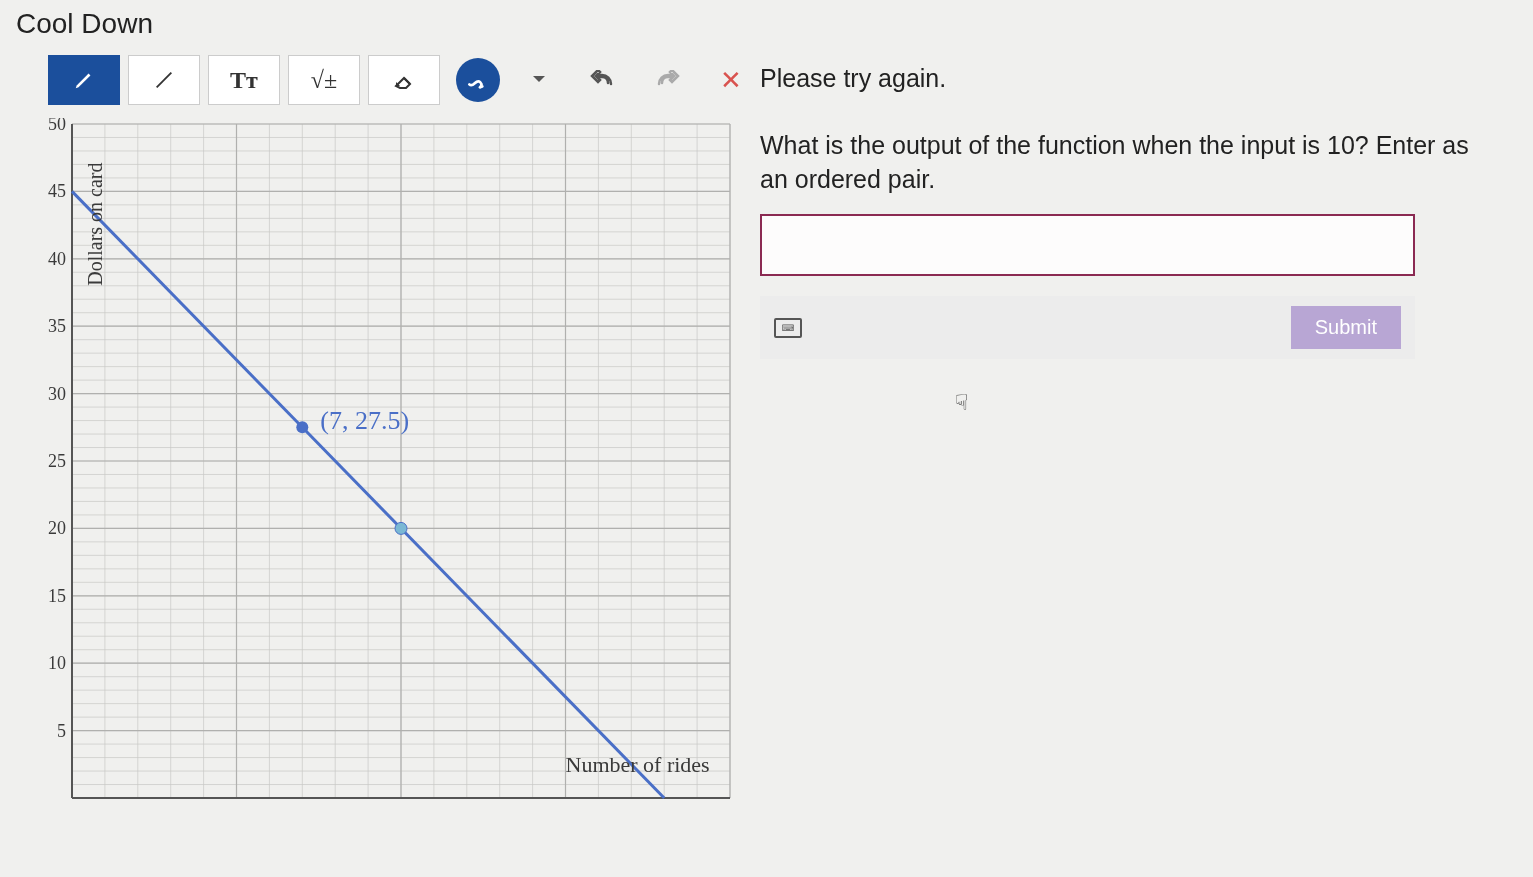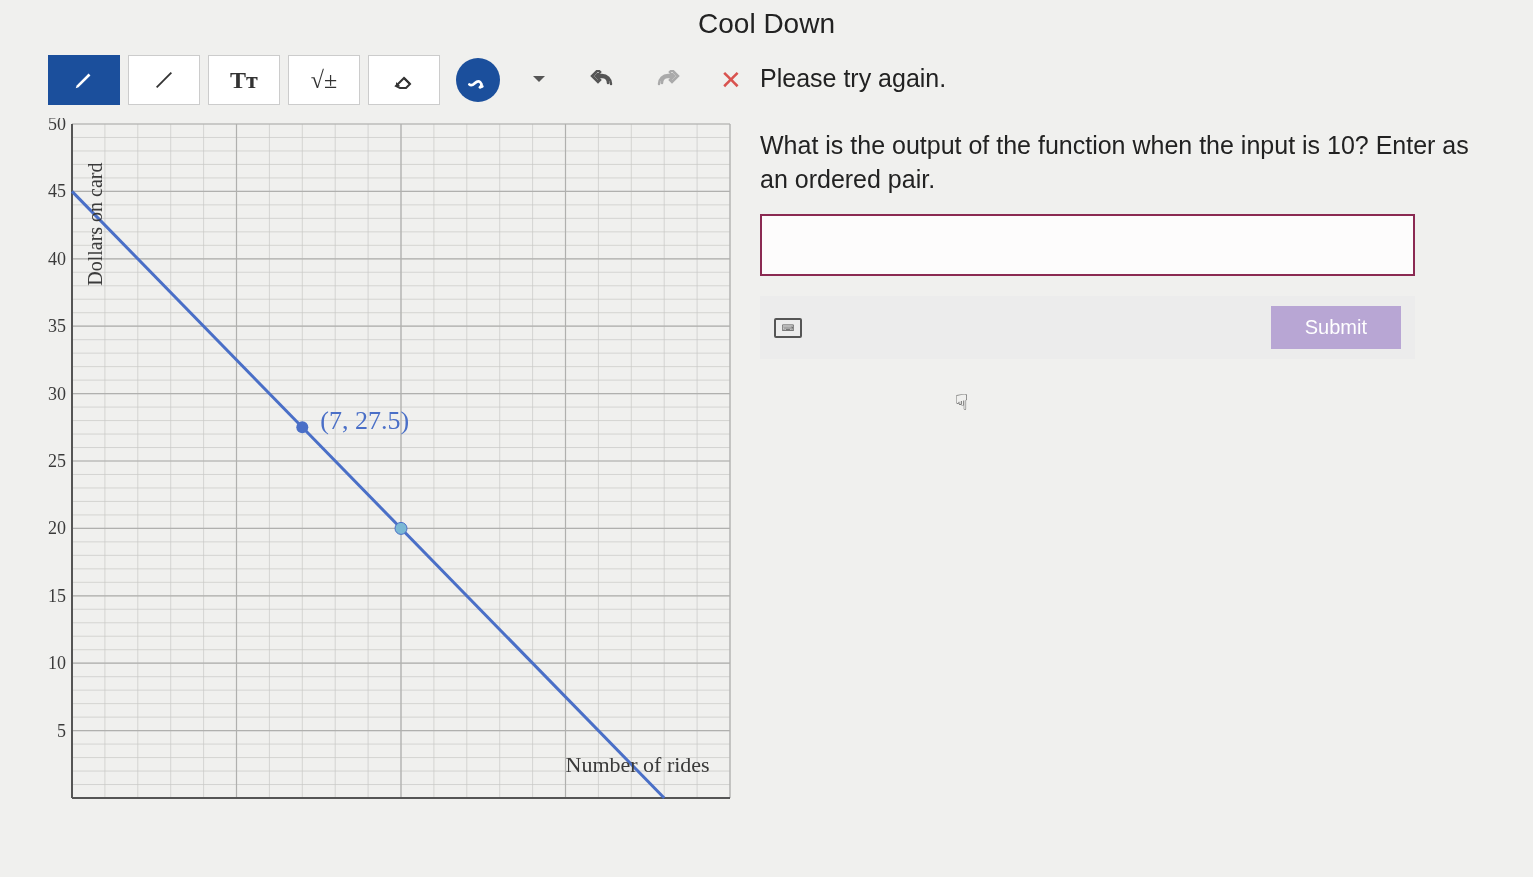--- a/index.html
+++ b/index.html
@@ -9,24 +9,24 @@
     width: 1533px;
     height: 877px;
     overflow: hidden;
     position: relative;
   }
   .header-title {
     position: absolute;
     top: 8px;
     left: 0;
     width: 100%;
-    text-align: center;
     font-size: 28px;
     color: #222;
     font-weight: 400;
+    padding-left: 16px;
   }
   .toolbar {
     position: absolute;
     top: 55px;
     left: 48px;
     display: flex;
     align-items: center;
     gap: 8px;
   }
   .tool-btn {
@@ -114,21 +114,21 @@
     width: 28px; height: 20px;
     border: 2px solid #555;
     border-radius: 2px;
     display:flex; align-items:center; justify-content:center;
     font-size:9px; color:#555;
   }
   .submit-btn {
     background: #b8a6d4;
     color: #fff;
     border: none;
-    padding: 10px 34px;
+    padding: 10px 24px;
     font-size: 20px;
     cursor: pointer;
     font-weight: 400;
   }
   .cursor-hand {
     position: absolute;
     top: 390px;
     left: 955px;
     font-size: 22px;
     color: #333;

